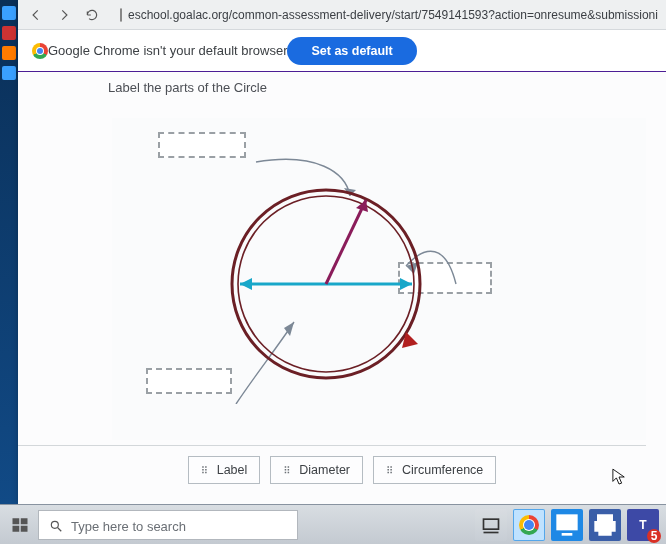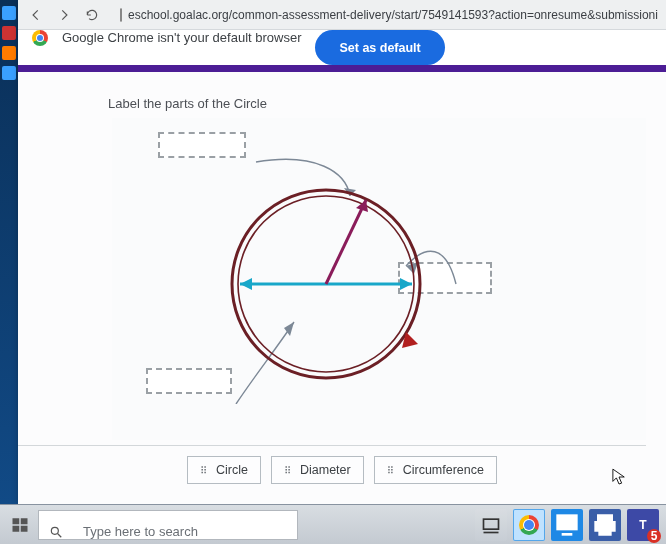--- a/index.html
+++ b/index.html
@@ -14,49 +14,49 @@
 
   .browser { position:absolute; left:18px; top:0; right:0; height:504px; background:#fff; display:flex; flex-direction:column; box-shadow:0 0 6px rgba(0,0,0,.25);}
   
   .toolbar { height:30px; background:#eef0f1; border-bottom:1px solid #d5d9dc; display:flex; align-items:center; gap:8px; padding:0 8px; color:#555;}
   .tb-btn { width:20px; height:20px; display:flex; align-items:center; justify-content:center; border-radius:50%; cursor:pointer;}
   .tb-btn svg { width:14px; height:14px; stroke:#555; fill:none; stroke-width:2;}
   .url { flex:1; font-size:12px; color:#3b3f44; overflow:hidden; white-space:nowrap; text-overflow:clip; padding-left:10px; display:flex; align-items:center; gap:6px;}
   .url .site-icon{width:14px;height:14px;border:1px solid #888;border-radius:2px;display:inline-block;position:relative;}
   .url .site-icon::after{content:"";position:absolute;left:2px;top:4px;right:2px;border-top:1px solid #888;}
   
-  .infobar { height:42px; background:#fff; display:flex; gap:14px; padding:0 14px; color:#3d4145; font-size:13px; border-bottom:7px solid #4c1d95;}
+  .infobar { height:42px; background:#fff; display:flex; align-items:center; padding:0 14px; color:#3d4145; font-size:13px; border-bottom:1px solid #4c1d95;}
   .chrome-icon{width:16px;height:16px;border-radius:50%;background:conic-gradient(#ea4335 0 120deg,#34a853 120deg 240deg,#fbbc05 240deg 360deg);position:relative;}
   .chrome-icon::after{content:"";position:absolute;inset:4px;background:#fff;border-radius:50%;}
   .chrome-icon::before{content:"";position:absolute;inset:5px;background:#4285f4;border-radius:50%;z-index:1;}
   .pill { background:#1a6be0; color:#fff; border:none; padding:7px 24px; border-radius:18px; font-size:12.5px; font-weight:600; cursor:pointer;}
   
   .content { flex:1; background:#fcfcfd; position:relative; overflow:hidden;}
-  .instr { position:absolute; left:90px; top:8px; font-size:13px; color:#4c4f55;margin-top:16px; }
+  .instr { position:absolute; left:90px; top:8px; font-size:13px; color:#4c4f55; }
   
   .workarea { position:absolute; left:94px; top:46px; right:20px; bottom:64px; background:#fafbfc; }
   .drop { position:absolute; border:2px dashed #9aa0a5; background:#fff; height:26px; }
   .drop1 { left:46px; top:14px; width:88px; }
   .drop2 { left:286px; top:144px; width:94px; height:32px;}
   .drop3 { left:34px;  top:250px; width:86px; }
 
   .circle-svg { position:absolute; left:54px; top:26px; }
   
   .draggables { position:absolute; left:0; right:0; bottom:20px; display:flex; gap:10px; justify-content:center; }
   .chip { border:1px solid #b5bcc2; background:#fdfdfe; padding:6px 12px; font-size:12.5px; color:#3d4145; display:flex; align-items:center; gap:6px; cursor:grab;}
   .grip { display:inline-block; width:10px; letter-spacing:1px; font-size:10px; line-height:5px; color:#6b7075;}
   .sep { position:absolute; left:0; right:20px; bottom:58px; border-top:1px solid #d3d7da;}
   
   .cursor { position:absolute; left:500px; top:350px; pointer-events:none;}
   .cursor svg{width:14px;height:18px;}
   
   .taskbar { position:absolute; left:0; right:0; bottom:0; height:40px; background:linear-gradient(#d8dde2,#c4cad1); display:flex; align-items:center; padding:0 6px; gap:4px; border-top:1px solid #8893a0;}
   .start { width:28px; height:28px; display:flex; align-items:center; justify-content:center;}
   .start svg{width:18px;height:18px;}
-  .search { flex:0 0 260px; height:30px; background:#fff; border:1px solid #b2b7bd; display:flex; align-items:flex-end; gap:20px; padding:0 10px; color:#6a6f75; font-size:13px;}
+  .search { flex:0 0 260px; height:30px; background:#fff; border:1px solid #b2b7bd; display:flex; align-items:flex-start; gap:8px; padding:8px 10px; color:#6a6f75; font-size:13px;}
   .search svg{width:14px;height:14px;stroke:#555;fill:none;stroke-width:2;}
   .task-spacer{flex:1;}
   .task-icon{width:32px;height:32px;border-radius:2px;display:flex;align-items:center;justify-content:center;margin:0 1px; background:rgba(255,255,255,.05);}
   .task-icon.active{background:#bfe2ff; box-shadow:inset 0 0 0 1px #54a6ea;}
   .teams{background:#3d49a6;}
   .teams span{color:#fff;font-weight:700;font-size:12px;}
   .badge{position:absolute;right:-2px;bottom:-2px;background:#d93025;color:#fff;font-size:9px;border-radius:7px;min-width:14px;height:14px;display:flex;align-items:center;justify-content:center;padding:0 2px;}
   .tv svg,.fx svg{width:20px;height:20px;}
 </style>
 </head>
@@ -137,21 +137,21 @@
               <path d="M1 1 L1 15 L5 11 L8 18 L11 17 L8 10 L14 10 Z" fill="#fff" stroke="#000" stroke-width="1"></path>
             </svg>
         </div>
       </div>
 
       <div class="sep"></div>
 
       <div class="draggables">
         <div class="chip">
           <span class="grip">⠿</span>
-          <span>Circle</span>
+          <span>Label</span>
         </div>
         <div class="chip">
           <span class="grip">⠿</span>
           <span>Diameter</span>
         </div>
         <div class="chip">
           <span class="grip">⠿</span>
           <span>Circumference</span>
         </div>
       </div>

